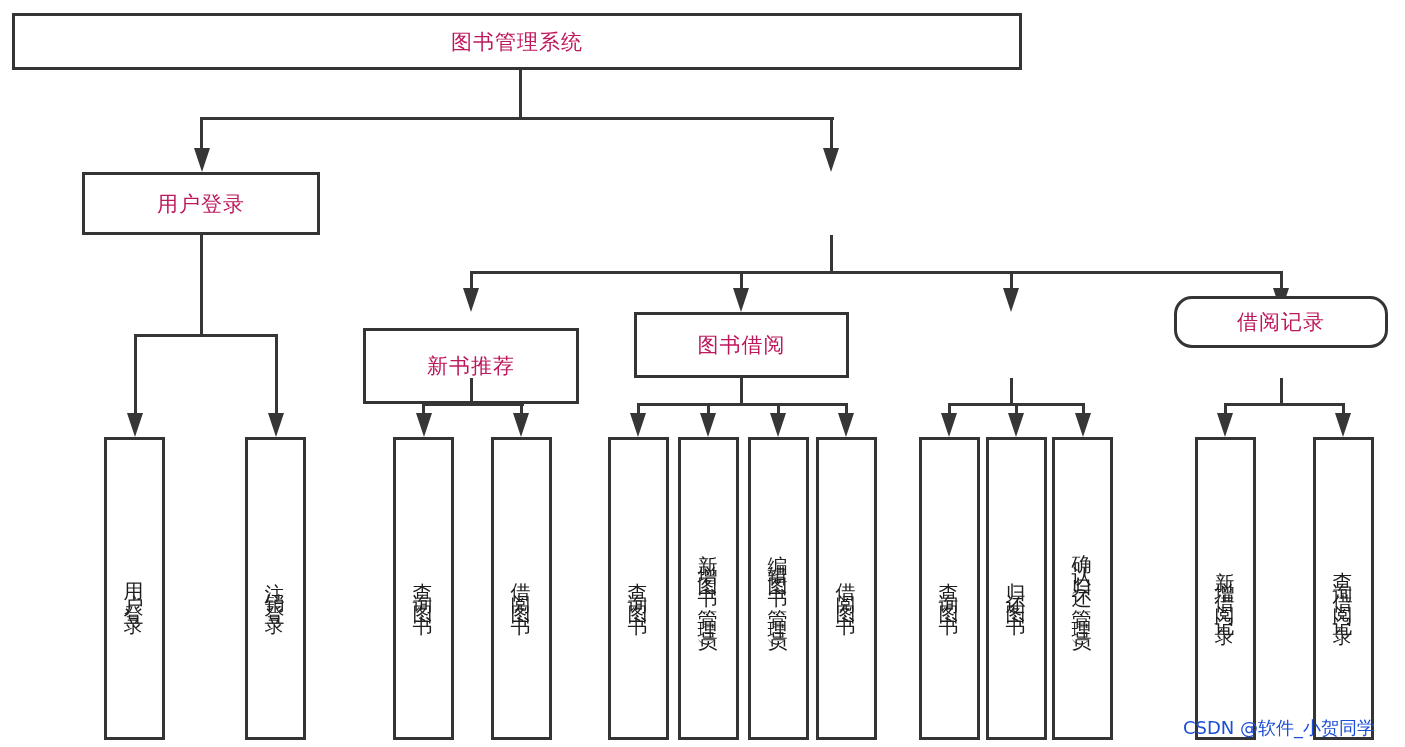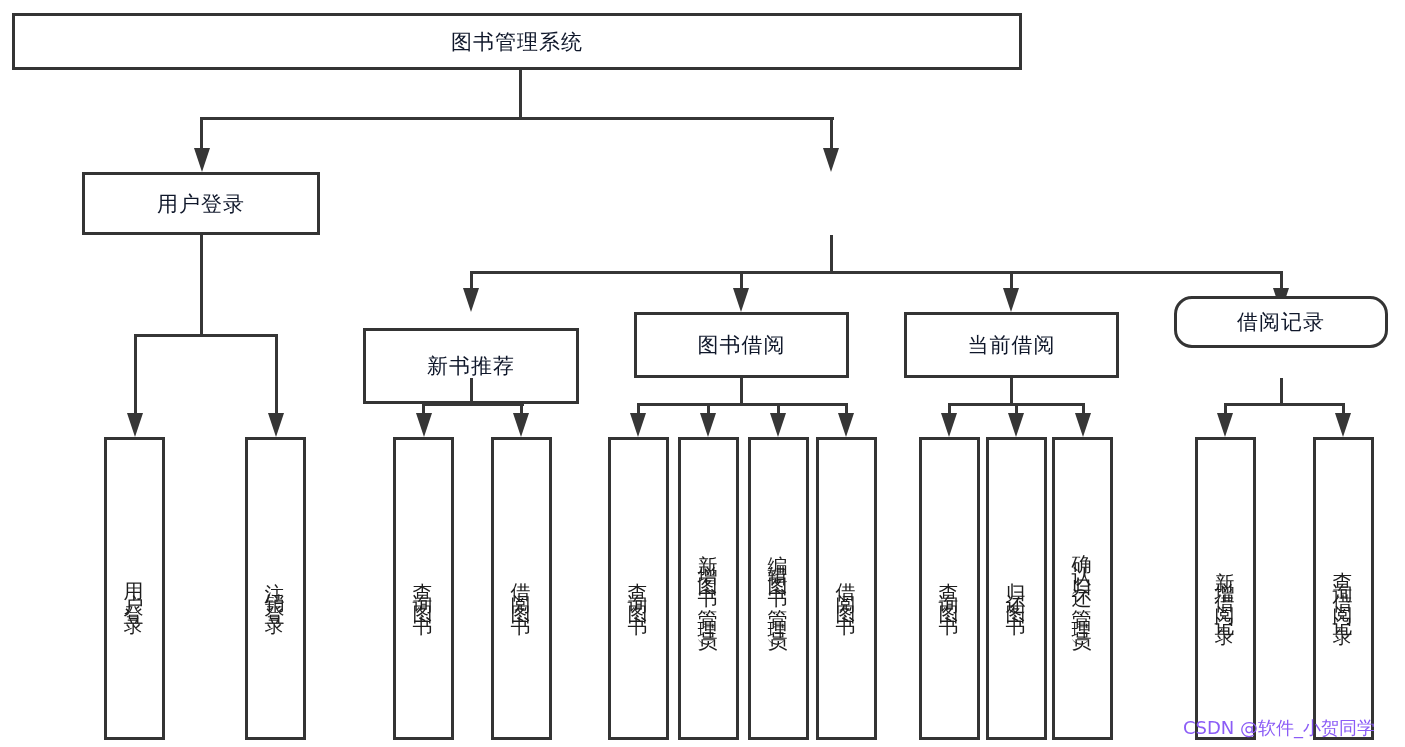--- a/index.html
+++ b/index.html
@@ -6,38 +6,38 @@
   #stage {
     position:relative; width:1405px; height:747px; overflow:hidden;
     background:#ffffff;
     font-family:"DejaVu Sans","Liberation Sans",sans-serif;
     color:#1f1f1f;
   }
   .hbox {
     position:absolute; box-sizing:border-box;
     border:3px solid #343434; background:#ffffff;
     display:flex; align-items:center; justify-content:center;
-    font-size:21px; letter-spacing:1px; color:#0f172a;
+    font-size:21px; letter-spacing:1px; color:#be185d;
   }
   .vbox {
     position:absolute; box-sizing:border-box;
     border:3px solid #343434; background:#ffffff;
     display:flex; align-items:center; justify-content:center;
     writing-mode:vertical-rl; text-orientation:mixed;
     font-size:20px; letter-spacing:11px; color:#1d1d1d;
   }
   .ln { position:absolute; background:#363636; }
   .arr {
     position:absolute; width:0; height:0;
     border-left:8px solid transparent; border-right:8px solid transparent;
     border-top:24px solid #363636;
   }
   .watermark {
     position:absolute; left:1183px; top:716px; width:215px;
-    font-size:18px; color:#8b5cf6; letter-spacing:0px;
+    font-size:18px; color:#1d4ed8; letter-spacing:0px;
     white-space:nowrap; z-index:5;
   }
 </style>
 </head>
 <body>
 
 <div id="stage">
 
   <div class="hbox" style="left:12px; top:13px; width:1010px; height:57px;">
     <span>图书管理系统</span>
@@ -70,23 +70,20 @@
   <div class="arr" style="left:463px;  top:288px;"></div>
   <div class="arr" style="left:733px;  top:288px;"></div>
   <div class="arr" style="left:1003px; top:288px;"></div>
   <div class="arr" style="left:1273px; top:288px;"></div>
 
   <div class="hbox" style="left:363px; top:328px; width:216px; height:76px;">
     <span>新书推荐</span>
   </div>
   <div class="hbox" style="left:634px; top:312px; width:215px; height:66px;justify-content:center;">
     <span>图书借阅</span>
-  </div>
-  <div class="hbox" style="left:904px; top:312px; width:215px; height:66px;">
-    <span>当前借阅</span>
   </div>
   <div class="hbox" style="left:1174px; top:296px; width:214px; height:52px;border-radius:18px;">
     <span>借阅记录</span>
   </div>
 
   <div class="ln" style="left:470px; top:378px; width:3px;   height:28px;"></div>
   <div class="ln" style="left:422px; top:403px; width:102px; height:3px;"></div>
   <div class="ln" style="left:422px; top:403px; width:3px;   height:14px;"></div>
   <div class="ln" style="left:520px; top:403px; width:3px;   height:14px;"></div>
   <div class="arr" style="left:416px; top:413px;"></div>

